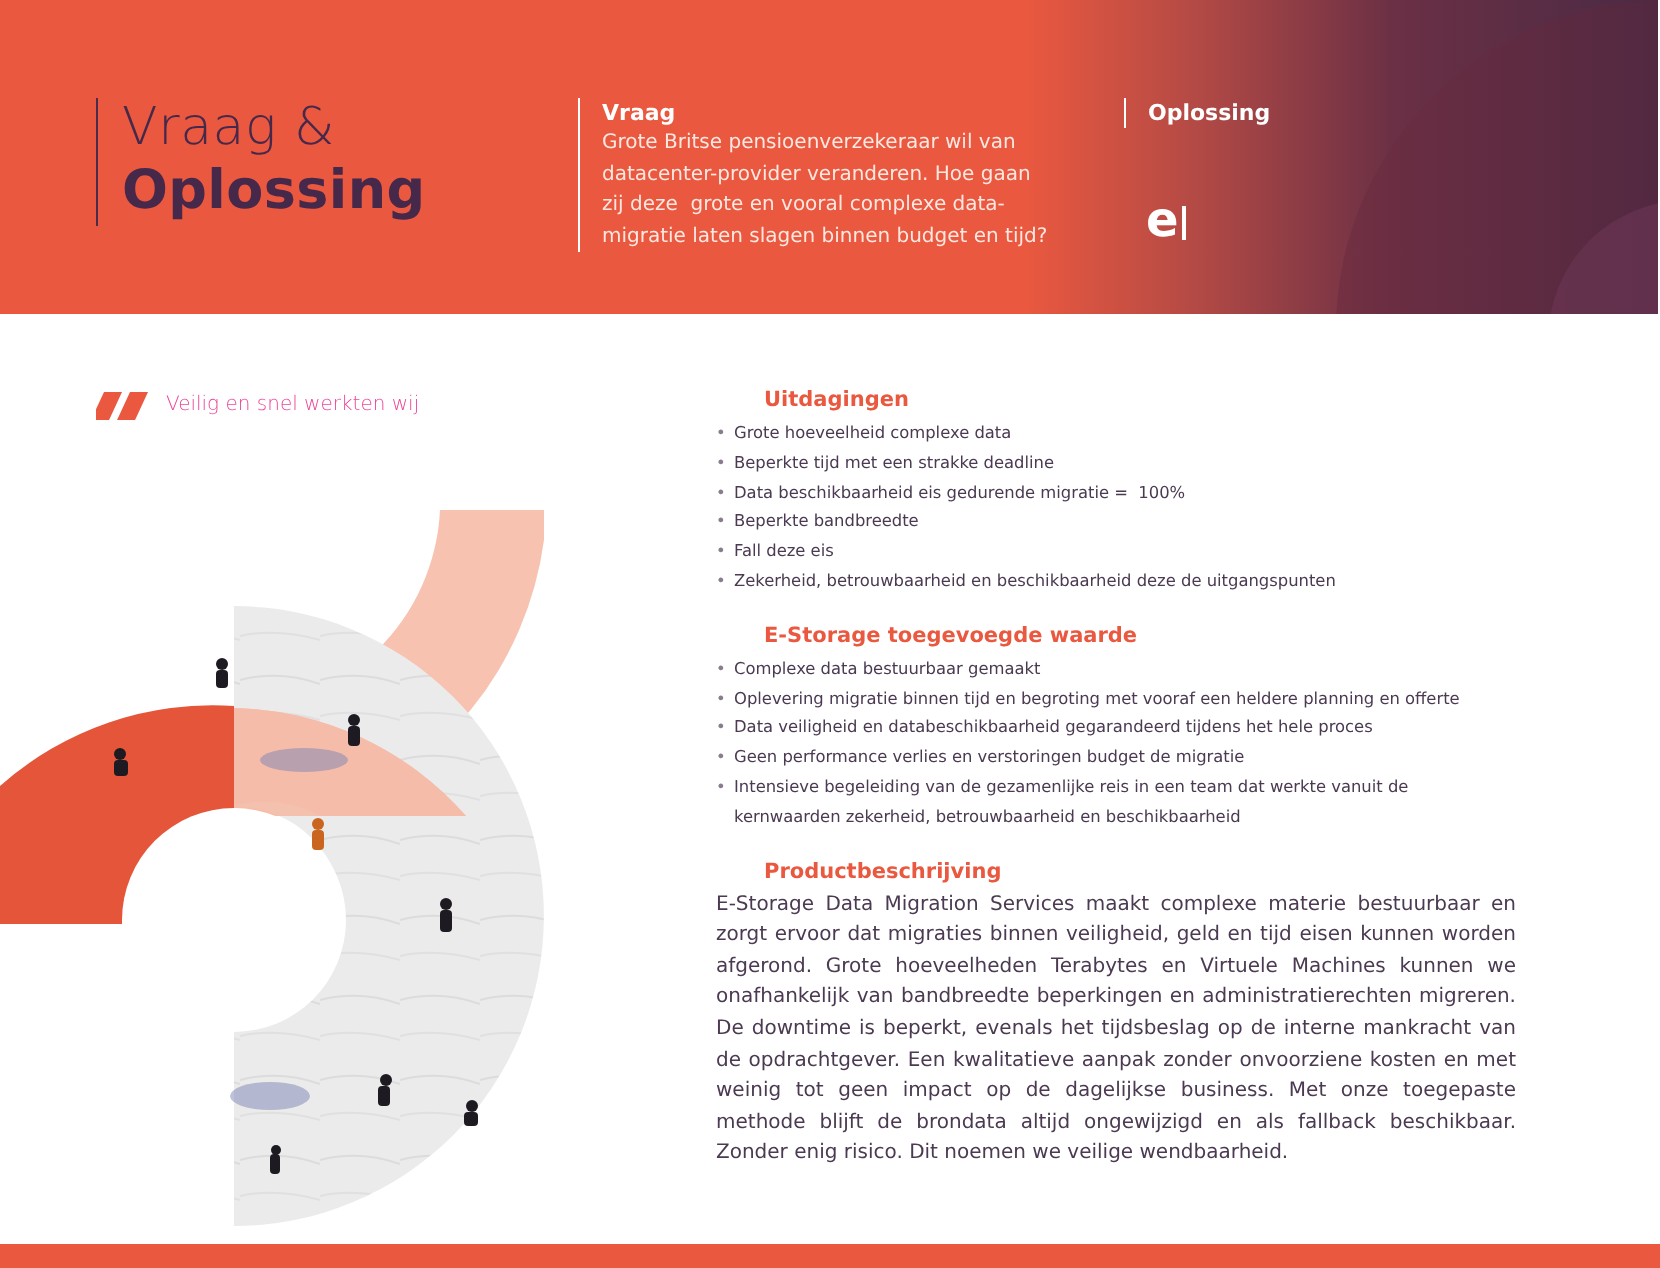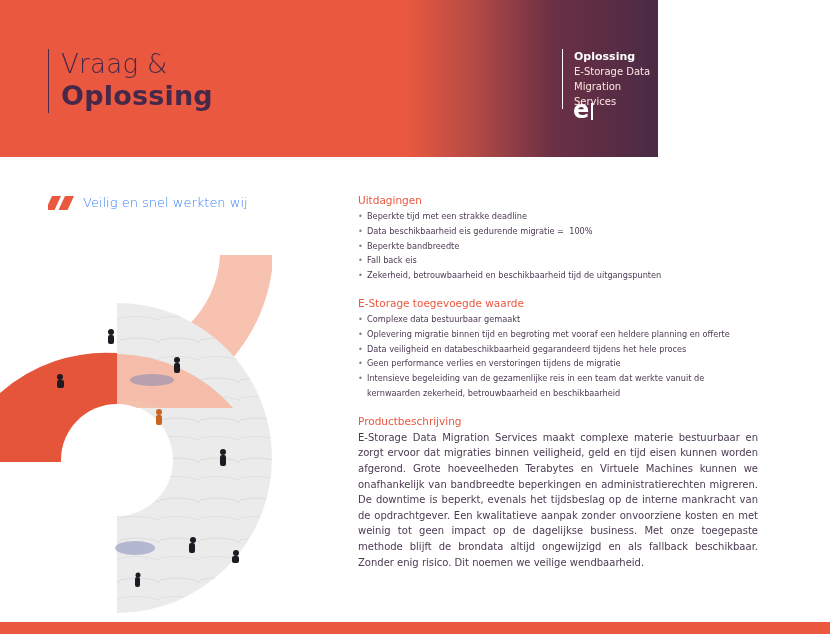--- a/index.html
+++ b/index.html
@@ -1,21 +1,21 @@
 <!DOCTYPE html>
 <html><head>
   <meta charset="utf-8">
   <style>
     * { box-sizing: border-box; margin: 0; padding: 0; }
     html, body { width: 830px; height: 634px; overflow: hidden; background: #ffffff; }
     body { position: relative; font-family: "DejaVu Sans", sans-serif; }
 
     
     .header {
-      position: absolute; left: 0; top: 0; width: 658px; height: 157px;
+      position: absolute; left: 0; top: 0; width: 829px; height: 157px;
       background: linear-gradient(90deg, #e9583f 0%, #e9583f 62%, #b44a45 72%, #6b3045 84%, #4a2a44 100%);
       overflow: hidden;
     }
     .header .circle-big {
       position: absolute; left: 668px; top: 0; width: 330px; height: 330px; border-radius: 50%;
       background: linear-gradient(90deg, rgba(110,45,65,0.65), rgba(60,34,60,0.6));
     }
     .header .circle-small {
       position: absolute; left: 774px; top: 100px; width: 140px; height: 140px; border-radius: 50%;
       background: rgba(110, 55, 85, 0.55);
@@ -44,29 +44,29 @@
       position: absolute; left: 573px; top: 96px; color: #ffffff; font-size: 24px; font-weight: 700;
       letter-spacing: 0.2px; display: flex; align-items: center;
     }
     .logo .bar { display: inline-block; width: 2px; height: 17px; background: #ffffff; margin: 0 2px 0 2px; position: relative; top: 1px; }
 
     
     .quote {
       position: absolute; left: 48px; top: 193px; display: flex; align-items: flex-start;
     }
     .quote .qicon { width: 28px; height: 14px; margin-top: 3px; margin-right: 7px; }
-    .quote .qtext { color: #3b82f6; font-size: 13px; line-height: 20px; font-weight: 300; }
+    .quote .qtext { color: #ec4899; font-size: 10px; line-height: 20px; font-weight: 300; }
     .quote .qtext b { font-weight: 700; }
 
     
     .graphic { position: absolute; left: 0; top: 250px; width: 290px; height: 374px; }
 
     
     .content { position: absolute; left: 358px; top: 193px; width: 400px; color: #4b3a52; }
-    .section-h { color: #e9583f; font-size: 10.5px; font-weight: 400; line-height: 14px; margin-bottom: 2px; }
+    .section-h { color: #e9583f; font-size: 10.5px; font-weight: 700; line-height: 14px; margin-bottom: 2px; margin-left: 24px; }
     .list { list-style: none; }
     .list li { font-size: 8.2px; line-height: 14.8px; position: relative; padding-left: 9px; color: #4b3a52; }
     .list li::before { content: "•"; position: absolute; left: 0; top: 0; color: #8a7c8f; }
     .section { margin-bottom: 13px; }
     .para { font-size: 10px; line-height: 15.6px; color: #4b3a52; text-align: justify; }
 
     
     .footer-bar { position: absolute; left: 0; top: 622px; width: 830px; height: 12px; background: #e9583f; }
   </style>
 </head>
@@ -74,24 +74,32 @@
 
 <div class="header">
   <div class="circle-big"></div>
   <div class="circle-small"></div>
 
   <div class="title-block">
     <div class="t1">Vraag &amp;</div>
     <div class="t2">Oplossing</div>
   </div>
 
+  <div class="vraag-block">
+    <div class="h">Vraag</div>
+    <div class="p">
+      <div>Grote Britse pensioenverzekeraar wil van</div>
+      <div>datacenter-provider veranderen. Hoe gaan</div>
+      <div style="white-space:pre">zij deze  grote en vooral complexe data-</div>
+      <div>migratie laten slagen binnen budget en tijd?</div>
+    </div>
+  </div>
 
   <div class="oplossing-block">
     <div class="h">Oplossing</div>
-    <div class="p">E-Storage Data Migration Services</div>
   </div>
 
   <div class="logo">
     <span>e</span>
     <span class="bar"></span>
   </div>
 </div>
 
 <div class="quote">
   <svg class="qicon" viewBox="0 0 28 14">
@@ -148,35 +156,36 @@
   <g fill="#7c84b3" opacity="0.5">
     <ellipse cx="152" cy="130" rx="22" ry="6"></ellipse>
     <ellipse cx="135" cy="298" rx="20" ry="7"></ellipse>
   </g>
 </svg>
 
 <div class="content">
   <div class="section">
     <div class="section-h">Uitdagingen</div>
     <ul class="list">
+      <li>Grote hoeveelheid complexe data</li>
       <li>Beperkte tijd met een strakke deadline</li>
       <li style="white-space:pre">Data beschikbaarheid eis gedurende migratie =  100%</li>
       <li>Beperkte bandbreedte</li>
-      <li>Fall back eis</li>
-      <li>Zekerheid, betrouwbaarheid en beschikbaarheid tijd de uitgangspunten</li>
+      <li>Fall deze eis</li>
+      <li>Zekerheid, betrouwbaarheid en beschikbaarheid deze de uitgangspunten</li>
     </ul>
   </div>
 
   <div class="section">
     <div class="section-h">E-Storage toegevoegde waarde</div>
     <ul class="list">
       <li>Complexe data bestuurbaar gemaakt</li>
       <li>Oplevering migratie binnen tijd en begroting met vooraf een heldere planning en offerte</li>
       <li>Data veiligheid en databeschikbaarheid gegarandeerd tijdens het hele proces</li>
-      <li>Geen performance verlies en verstoringen tijdens de migratie</li>
+      <li>Geen performance verlies en verstoringen budget de migratie</li>
       <li>Intensieve begeleiding van de gezamenlijke reis in een team dat werkte vanuit de kernwaarden zekerheid, betrouwbaarheid en beschikbaarheid</li>
     </ul>
   </div>
 
   <div class="section">
     <div class="section-h">Productbeschrijving</div>
     <p class="para">E-Storage Data Migration Services maakt complexe materie bestuurbaar en zorgt ervoor dat migraties binnen veiligheid, geld en tijd eisen kunnen worden afgerond. Grote hoeveelheden Terabytes en Virtuele Machines kunnen we onafhankelijk van bandbreedte beperkingen en administratierechten migreren. De downtime is beperkt, evenals het tijdsbeslag op de interne mankracht van de opdrachtgever. Een kwalitatieve aanpak zonder onvoorziene kosten en met weinig tot geen impact op de dagelijkse business. Met onze toegepaste methode blijft de brondata altijd ongewijzigd en als fallback beschikbaar. Zonder enig risico. Dit noemen we veilige wendbaarheid.</p>
   </div>
 </div>
 

